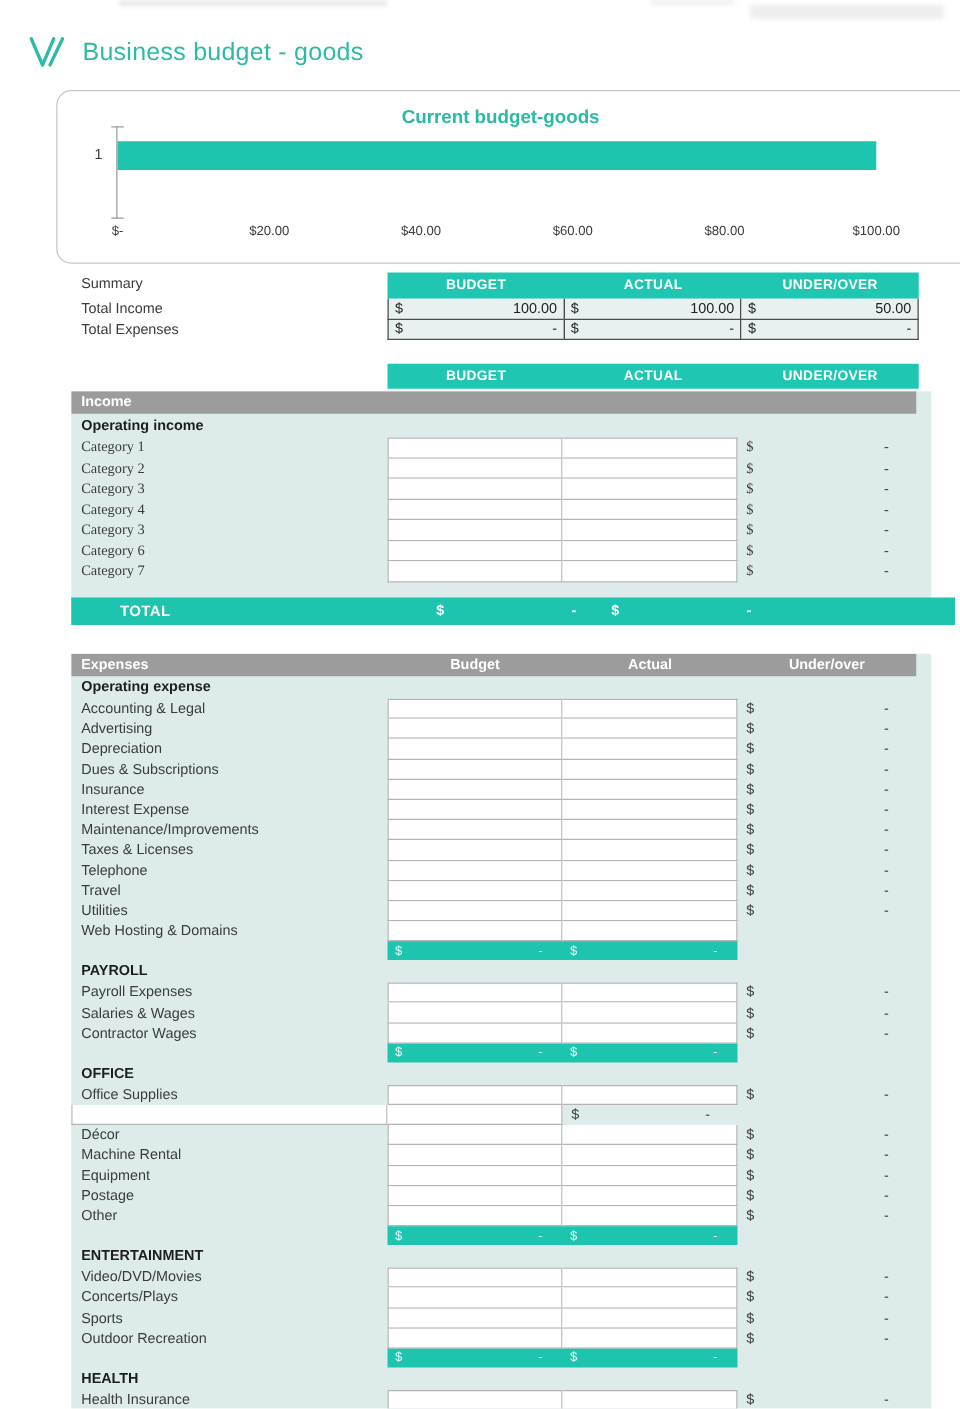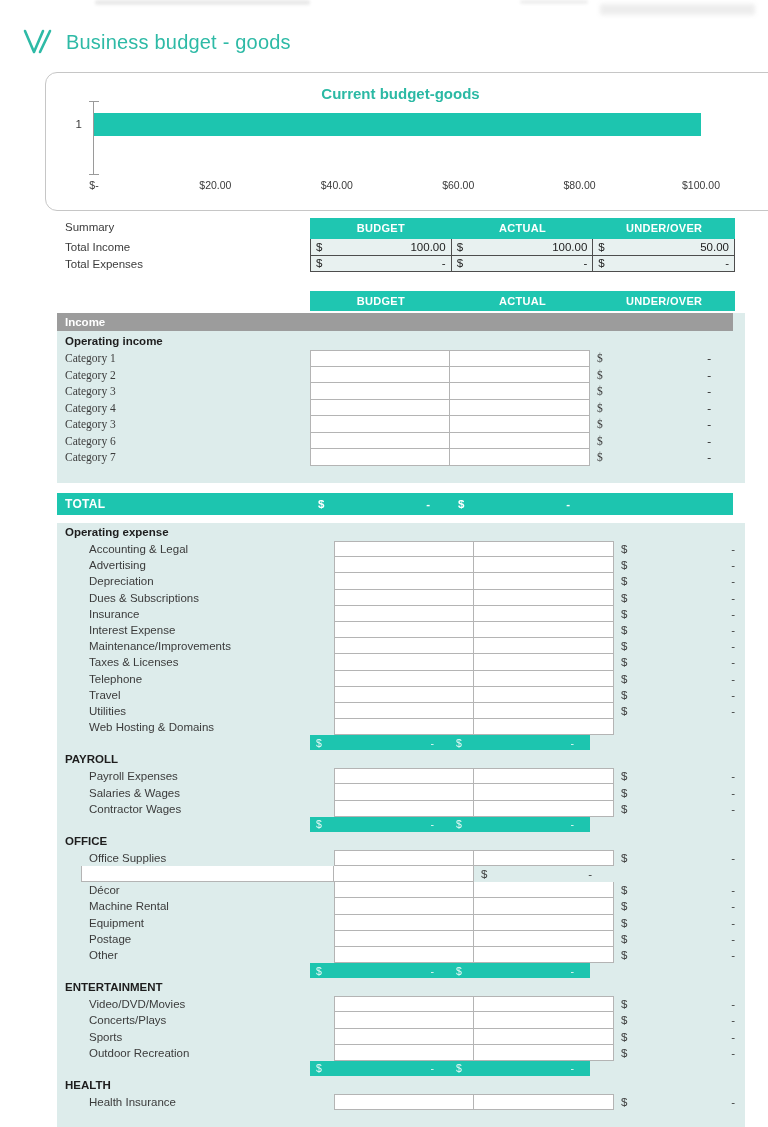--- a/index.html
+++ b/index.html
@@ -46,37 +46,37 @@
   .income-section{top:313px;height:170px;}
   .expenses-section{top:523px;height:604px;}
   .band{width:676px;height:18px;background:#9c9c9c;color:#fff;font-weight:700;font-size:11.5px;
         line-height:18px;box-sizing:border-box;padding-left:8px;}
   .band-grid{display:grid;grid-template-columns:253px 140px 140px 143px;padding-left:0;}
   .band-grid .b-label{padding-left:8px;}
   .band-grid .b-col{text-align:center;}
   .group-label{height:17px;line-height:17px;padding-left:8px;font-weight:700;font-size:11.5px;color:#1d1d1d;}
   .grid-row{display:grid;grid-template-columns:253px 140px 140px 143px;width:676px;}
   .i-row{height:16.5px;font-family:Liberation Serif, serif;}
-  .e-row{height:16.2px;padding-left:24px;}
+  .e-row{height:16.2px;}
   .row-label{padding-left:8px;font-size:11.5px;color:#3b3b3b;white-space:nowrap;overflow:hidden;
              display:flex;align-items:center;}
   .cell-b{background:#fff;border:1px solid #b4b4b4;border-top:none;}
   .cell-a{background:#fff;border:1px solid #b4b4b4;border-top:none;border-left:none;}
   .row-first .cell-b,.row-first .cell-a{border-top:1px solid #b4b4b4;}
   .cell-uo{display:flex;justify-content:space-between;align-items:center;
            padding:0 22px 0 7px;font-size:11.5px;color:#3b3b3b;}
   .subtotal-row{display:grid;grid-template-columns:253px 280px 143px;height:15px;width:676px;}
   .subtotal-bar{grid-column:2;background:#1dc5af;display:flex;}
   .subtotal-half{flex:1;display:flex;justify-content:space-between;align-items:center;
                  color:#eafaf7;font-size:10.5px;padding:0 16px 0 6px;}
   .mt{margin-top:1px;}
 
   
-  .total-bar{position:absolute;left:57px;top:493px;width:676px;height:22px;background:#1dc5af;
-             display:grid;grid-template-columns:253px 140px 140px 143px;}
+  .total-bar{position:absolute;left:57px;top:478px;width:676px;height:22px;background:#1dc5af;
+             display:grid;grid-template-columns:253px 140px 140px 143px;padding-left:31px;}
   .total-label{color:#fff;font-weight:700;font-size:12px;line-height:22px;padding-left:8px;letter-spacing:.3px;}
   .total-cell{display:flex;justify-content:space-between;align-items:center;color:#fff;font-weight:700;
               font-size:11.5px;padding:0 20px 0 8px;}
 </style>
 </head>
 <body>
 
 <div class="page">
 
   <div class="smudge" style="left:95px;top:0;width:215px;height:5px;background:#cfcfcf;opacity:.45;filter:blur(1.5px);"></div>
@@ -234,20 +234,26 @@
       <span>-</span>
     </div>
     <div class="total-cell">
       <span>$</span>
       <span>-</span>
     </div>
     <div></div>
   </div>
 
   <section class="section expenses-section">
+    <div class="band band-grid">
+      <span class="b-label">Expenses</span>
+      <span class="b-col">Budget</span>
+      <span class="b-col">Actual</span>
+      <span class="b-col">Under/over</span>
+    </div>
     <div id="expense-groups">
         <div class="exp-group mt">
           <div class="group-label">Operating expense</div>
           <div class="grid-row e-row row-first">
             <div class="row-label">Accounting &amp; Legal</div>
             <div class="cell-b"></div>
             <div class="cell-a"></div>
             <div class="cell-uo">
               <span>$</span>
               <span>-</span>

